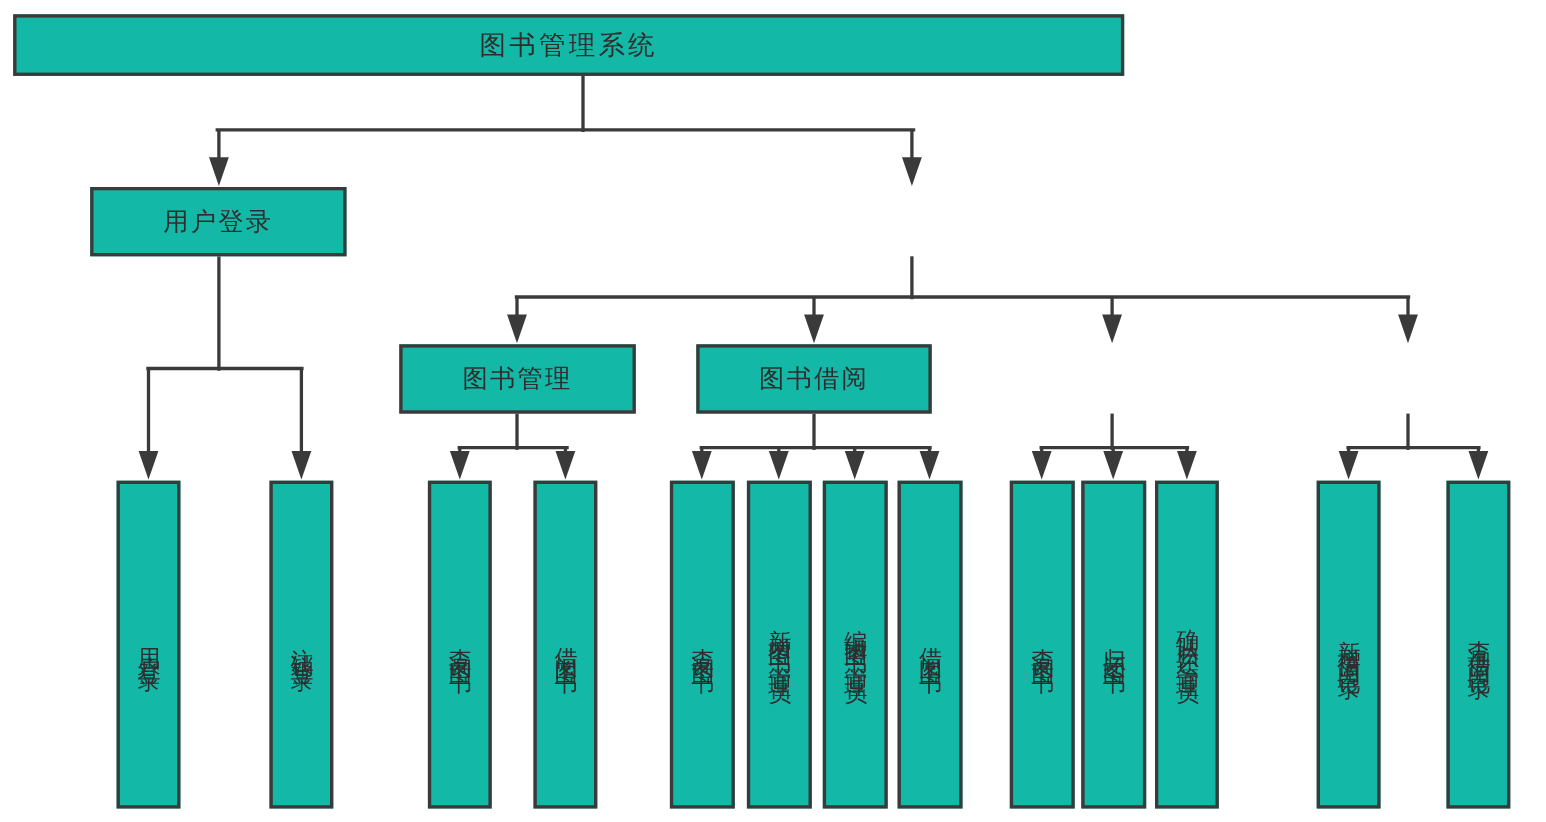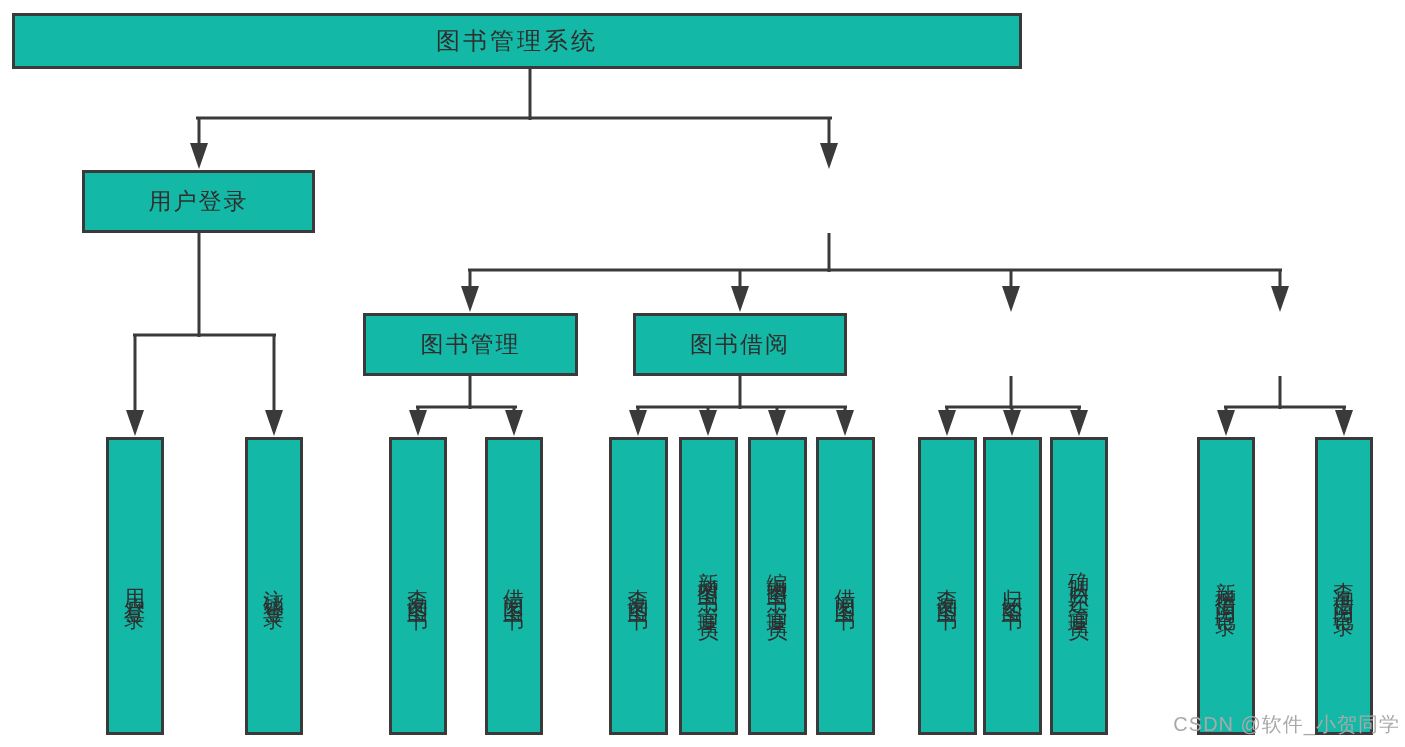--- a/index.html
+++ b/index.html
@@ -168,14 +168,13 @@
     <span class="vtext">确认归还（管理员）</span>
   </div>
 
   <div class="node v-node" style="left:1197px;top:437px;width:58px;height:298px">
     <span class="vtext">新增借阅记录</span>
   </div>
   <div class="node v-node" style="left:1315px;top:437px;width:58px;height:298px">
     <span class="vtext">查询借阅记录</span>
   </div>
 
-  <div class="watermark">CSDN @软件_小贺同学</div>
 </div>
 
 </body></html>

